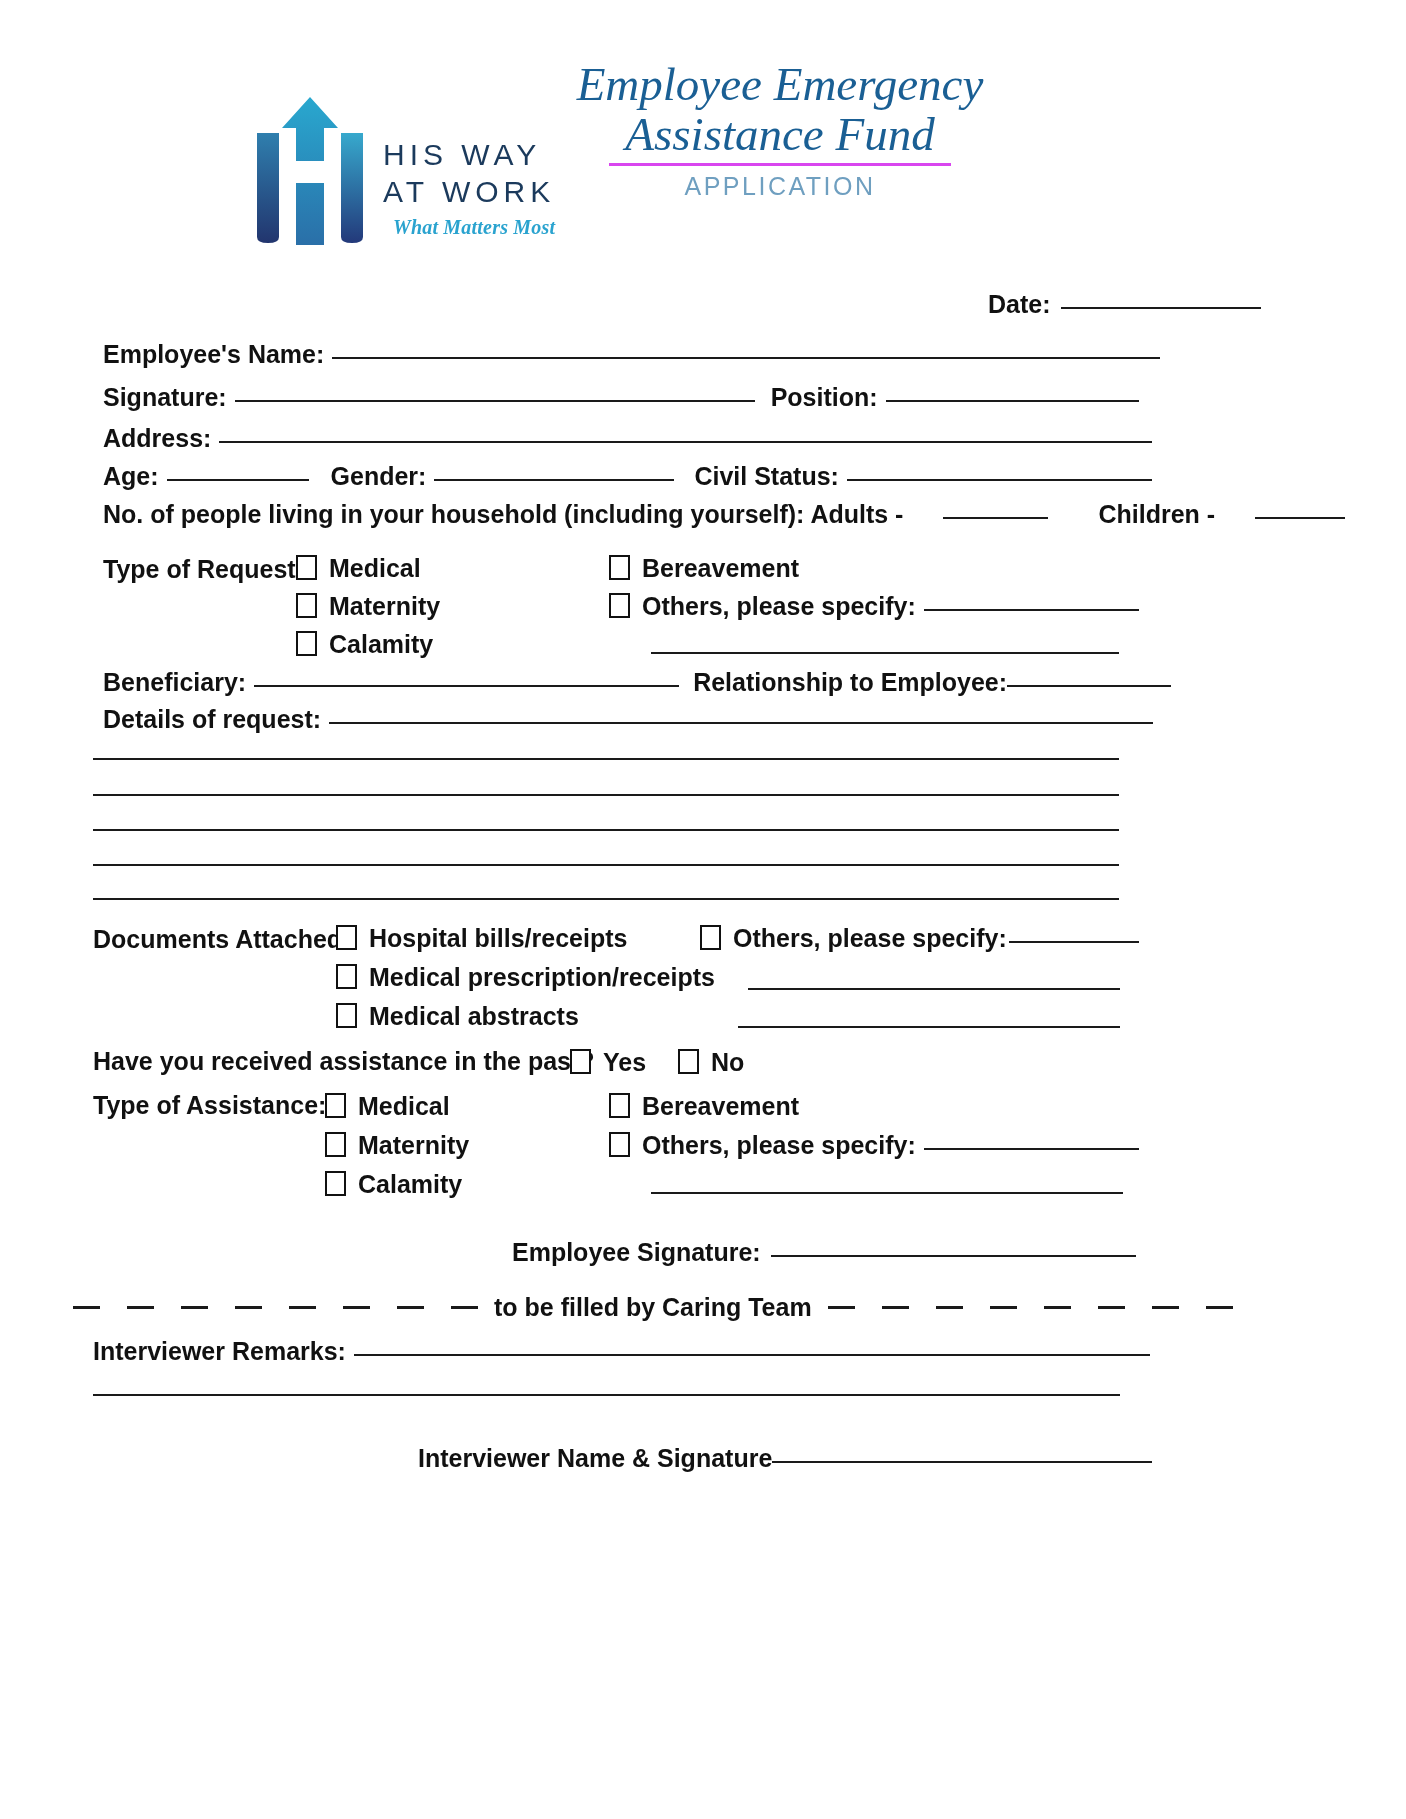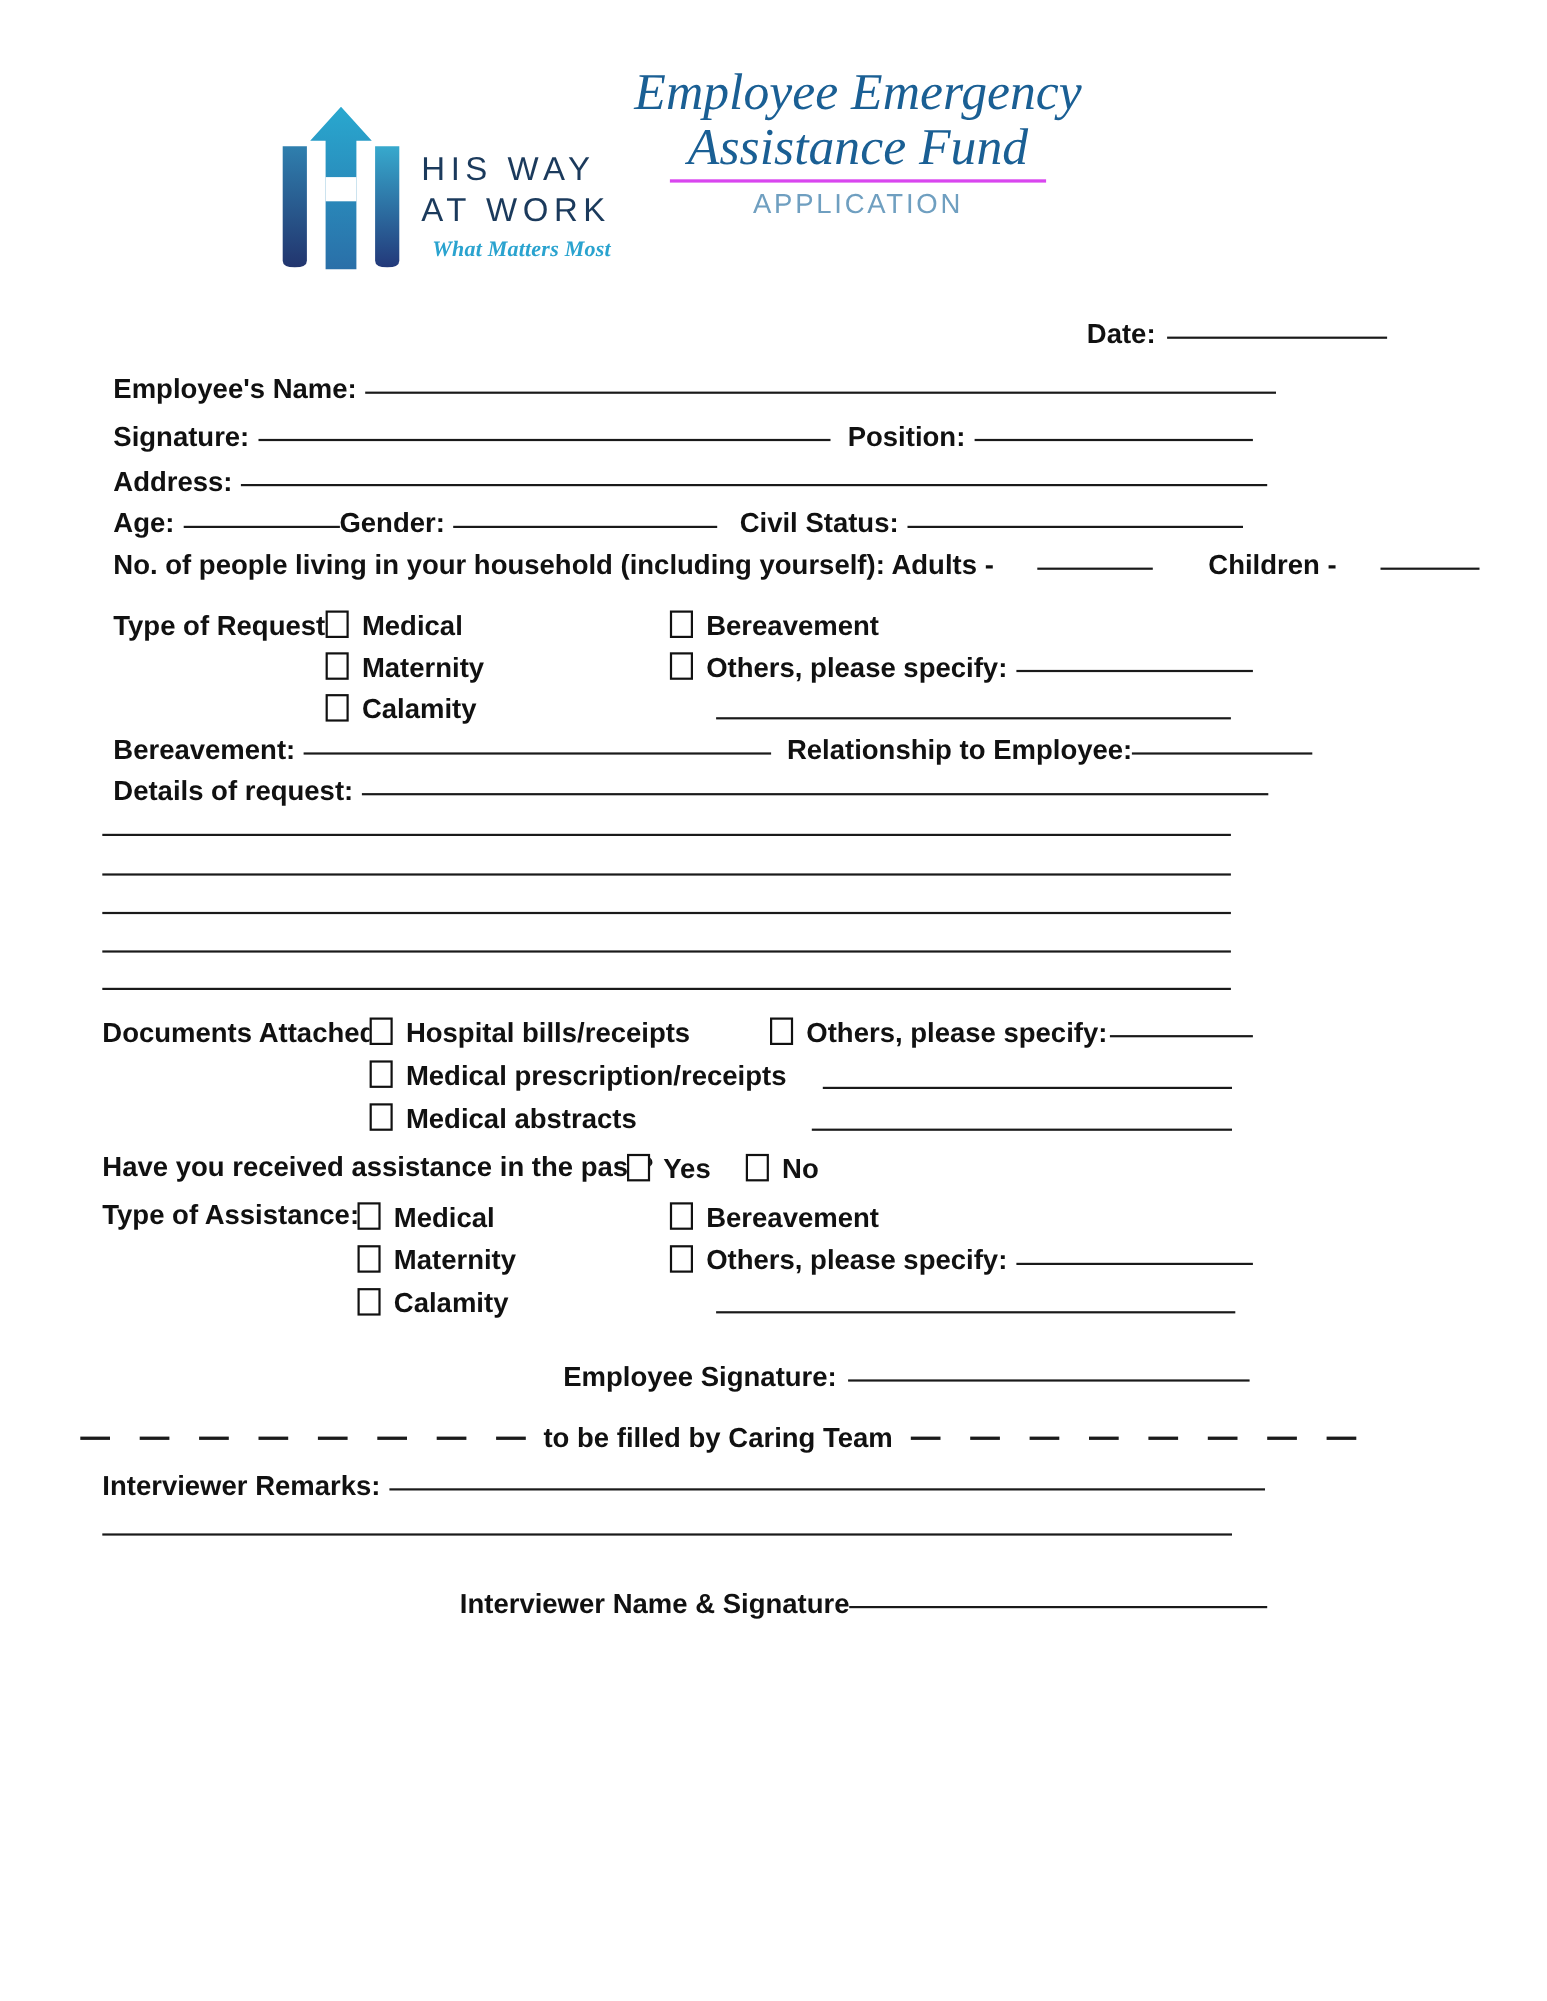--- a/index.html
+++ b/index.html
@@ -241,21 +241,21 @@
     </div>
 
     <div class="row" style="left:103px; top:424px;">
       <span class="lbl">Address:</span>
       <span class="rule" style="width:933px; margin-left:8px;"></span>
     </div>
 
     <div class="row" style="left:103px; top:462px;">
       <span class="lbl">Age:</span>
       <span class="rule" style="width:142px; margin-left:8px;"></span>
-      <span class="lbl" style="">Gender:</span>
+      <span class="lbl" style="margin-left:22px;">Gender:</span>
       <span class="rule" style="width:240px; margin-left:8px;"></span>
       <span class="lbl" style="margin-left:20px;">Civil Status:</span>
       <span class="rule" style="width:305px; margin-left:8px;"></span>
     </div>
 
     <div class="row" style="left:103px; top:500px;gap:32px;">
       <span class="lbl">No. of people living in your household (including yourself): Adults -</span>
       <span class="rule" style="width:105px; margin-left:8px;"></span>
       <span class="lbl" style="margin-left:18px;">Children -</span>
       <span class="rule" style="width:90px; margin-left:8px;"></span>
@@ -283,21 +283,21 @@
       <span>Bereavement</span>
     </div>
     <div class="cbrow" style="left:609px; top:590px;">
       <span class="cb"></span>
       <span>Others, please specify:</span>
       <span class="rule" style="width:215px; margin-left:8px;"></span>
     </div>
     <div class="ruleline" style="left:651px; top:652px; width:468px;"></div>
 
     <div class="row" style="left:103px; top:668px;">
-      <span class="lbl">Bereavement:</span>
+      <span class="lbl">Beneficiary:</span>
       <span class="rule" style="width:425px; margin-left:8px;"></span>
       <span class="lbl" style="margin-left:14px;">Relationship to Employee:</span>
       <span class="rule" style="width:164px; margin-left:0px;"></span>
     </div>
 
     <div class="row" style="left:103px; top:705px;">
       <span class="lbl">Details of request:</span>
       <span class="rule" style="width:824px; margin-left:8px;"></span>
     </div>
     <div class="ruleline" style="left:93px; top:758px; width:1026px;"></div>

